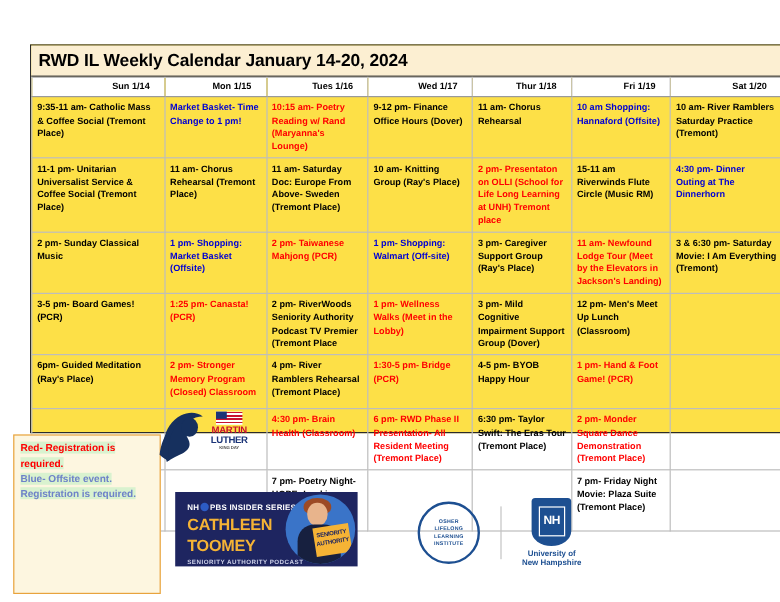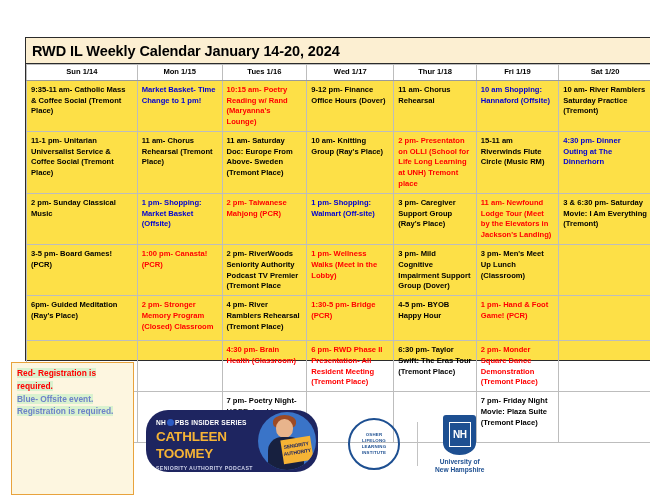--- a/index.html
+++ b/index.html
@@ -51,23 +51,23 @@
     font-size: 7.6px;
     line-height: 1.42;
     font-weight: bold;
     color: #000;
     overflow: hidden;
     word-wrap: break-word;
   }
   table.cal th {
     font-size: 7.6px;
     font-weight: bold;
-    text-align: center;
+    text-align: right;
     height: 14px;
-    padding: 2px 0;
+    padding: 2px 12px;
     background: #ffffff;
     border-bottom: 1px solid #9a9a9a;
   }
   table.cal td.r { color: #FF0000; }
   table.cal td.b { color: #0000D4; }
   table.cal td.k { color: #000000; }
 
   
   col.c0 { width: 98px; }
   col.c1 { width: 75px; }
@@ -142,24 +142,23 @@
   }
   .mlk .mlktext3 {
     font-size: 3.6px; font-weight: bold; color: #555;
     line-height: 5px; letter-spacing: -0.1px;
   }
 
   
   .podcast {
     position: absolute;
     left: 146px; top: 410px;
-    width: 172px; height: 62px;
+    width: 152px; height: 62px;
     background: #1E2560;
     overflow: hidden;
-    border-radius: 22px;
   }
   .podcast .pleft {
     position: absolute; left: 10px; top: 9px; width: 108px;
   }
   .podcast .prow1 {
     font-size: 6.6px; font-weight: bold; color: #fff;
     letter-spacing: 0.2px; white-space: nowrap;
   }
   .podcast .pbs-dot {
     display: inline-block; width: 7px; height: 7px;
@@ -297,25 +296,25 @@
           <td class="k">2 pm- Sunday Classical Music</td>
           <td class="b">1 pm- Shopping: Market Basket (Offsite)</td>
           <td class="r">2 pm- Taiwanese Mahjong (PCR)</td>
           <td class="b">1 pm- Shopping: Walmart (Off-site)</td>
           <td class="k">3 pm- Caregiver Support Group (Ray's Place)</td>
           <td class="r">11 am- Newfound Lodge Tour (Meet by the Elevators in Jackson's Landing)</td>
           <td class="k">3 &amp; 6:30 pm- Saturday Movie: I Am Everything (Tremont)</td>
         </tr>
         <tr class="row3">
           <td class="k">3-5 pm- Board Games! (PCR)</td>
-          <td class="r">1:00 pm- Canasta! (PCR)</td>
+          <td class="r">1:25 pm- Canasta! (PCR)</td>
           <td class="k">2 pm- RiverWoods Seniority Authority Podcast TV Premier (Tremont Place</td>
           <td class="r">1 pm- Wellness Walks (Meet in the Lobby)</td>
           <td class="k">3 pm- Mild Cognitive Impairment Support Group (Dover)</td>
-          <td class="k">3 pm- Men's Meet Up Lunch (Classroom)</td>
+          <td class="k">12 pm- Men's Meet Up Lunch (Classroom)</td>
           <td class="k"></td>
         </tr>
         <tr class="row4">
           <td class="k">6pm- Guided Meditation (Ray's Place)</td>
           <td class="r">2 pm- Stronger Memory Program (Closed) Classroom</td>
           <td class="k">4 pm- River Ramblers Rehearsal (Tremont Place)</td>
           <td class="r">1:30-5 pm- Bridge (PCR)</td>
           <td class="k">4-5 pm- BYOB Happy Hour</td>
           <td class="r">1 pm- Hand &amp; Foot Game! (PCR)</td>
           <td class="k"></td>
@@ -340,20 +339,33 @@
         </tr>
       </tbody>
     </table>
   </div>
 
   <div class="legend">
     <span class="ln red"><span class="hl">Red- Registration is required.</span></span>
     <span class="ln blue"><span class="hl">Blue- Offsite event. Registration is required.</span></span>
   </div>
 
+  <div class="mlk">
+    <svg class="silhouette" viewBox="0 0 44 46">
+      <path fill="#16305E" d="M8 44c-2-7-3-13-2-19C7 17 12 9 20 5c6-3 13-3 18 1-4 0-8 1-11 4-3 3-4 7-3 11 1 3 3 5 3 8 0 4-3 6-6 8-4 2-9 4-13 7z"></path>
+      <path fill="#16305E" d="M2 38c1-9 4-17 10-23 2-2 4-4 7-5-5 5-8 11-9 18-1 5-1 10 0 15-3-1-6-3-8-5z"></path>
+      <ellipse cx="27" cy="15" rx="7" ry="8" fill="#16305E"></ellipse>
+    </svg>
+    <div class="mlkbadge">
+      <div class="flag"></div>
+      <div class="mlktext1">MARTIN</div>
+      <div class="mlktext2">LUTHER</div>
+      <div class="mlktext3">KING DAY</div>
+    </div>
+  </div>
 
   <div class="podcast">
     <div class="pleft">
       <div class="prow1">
         <span>NH</span><span class="pbs-dot"></span><span>PBS</span>
         <span>INSIDER SERIES</span>
       </div>
       <div class="pname">CATHLEEN</div>
       <div class="pname">TOOMEY</div>
       <div class="psub">SENIORITY AUTHORITY PODCAST</div>

